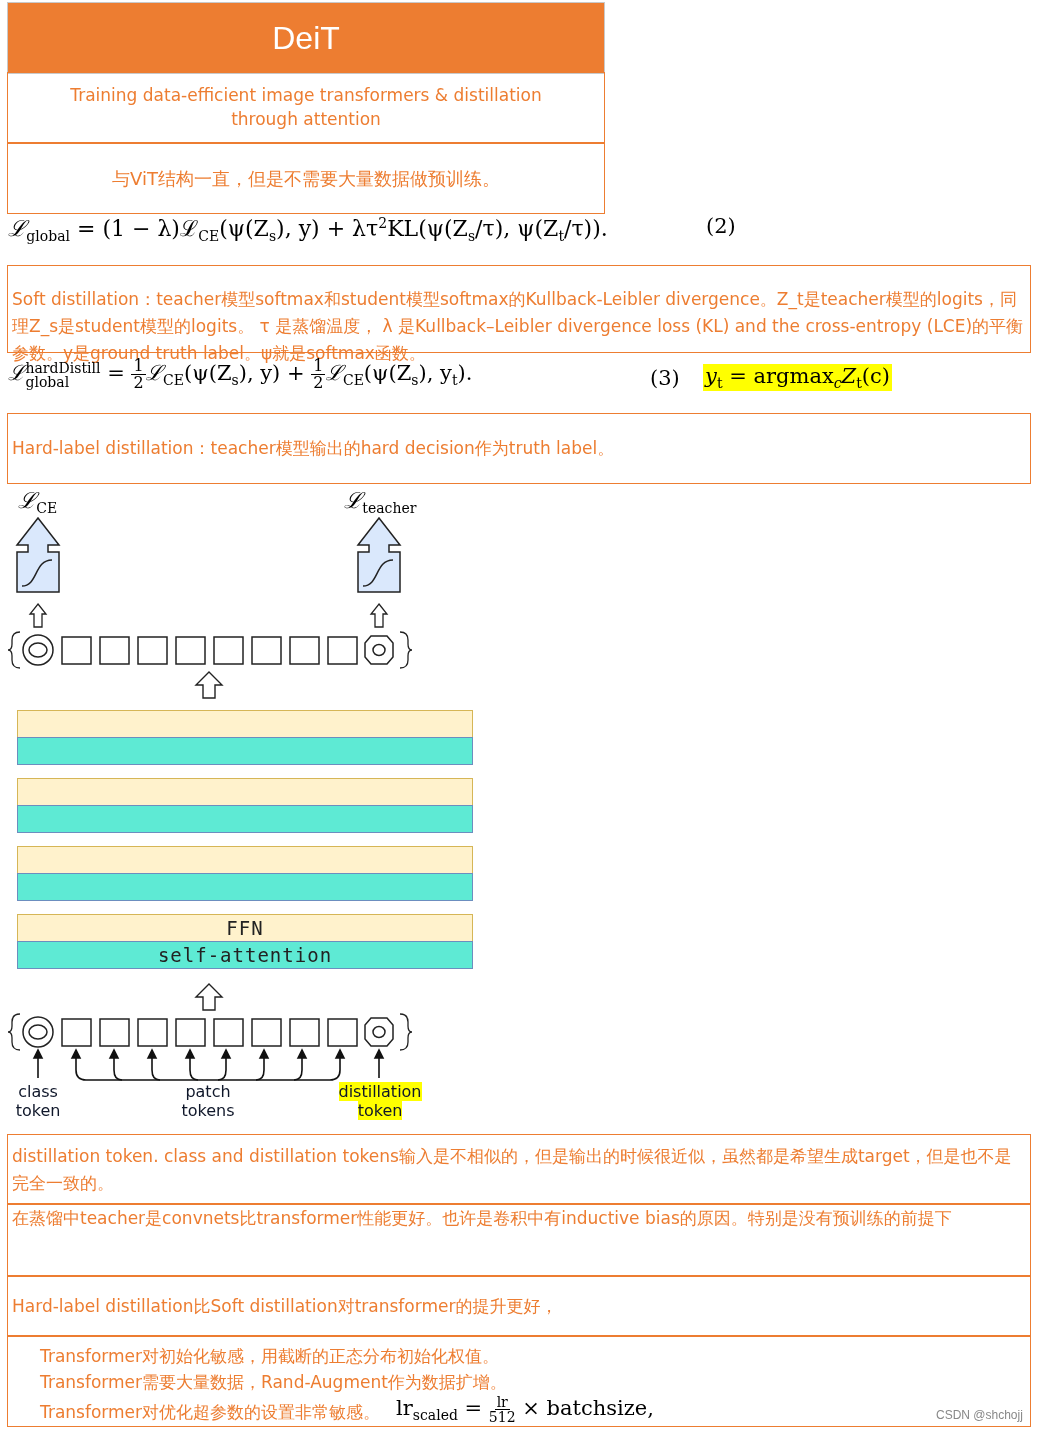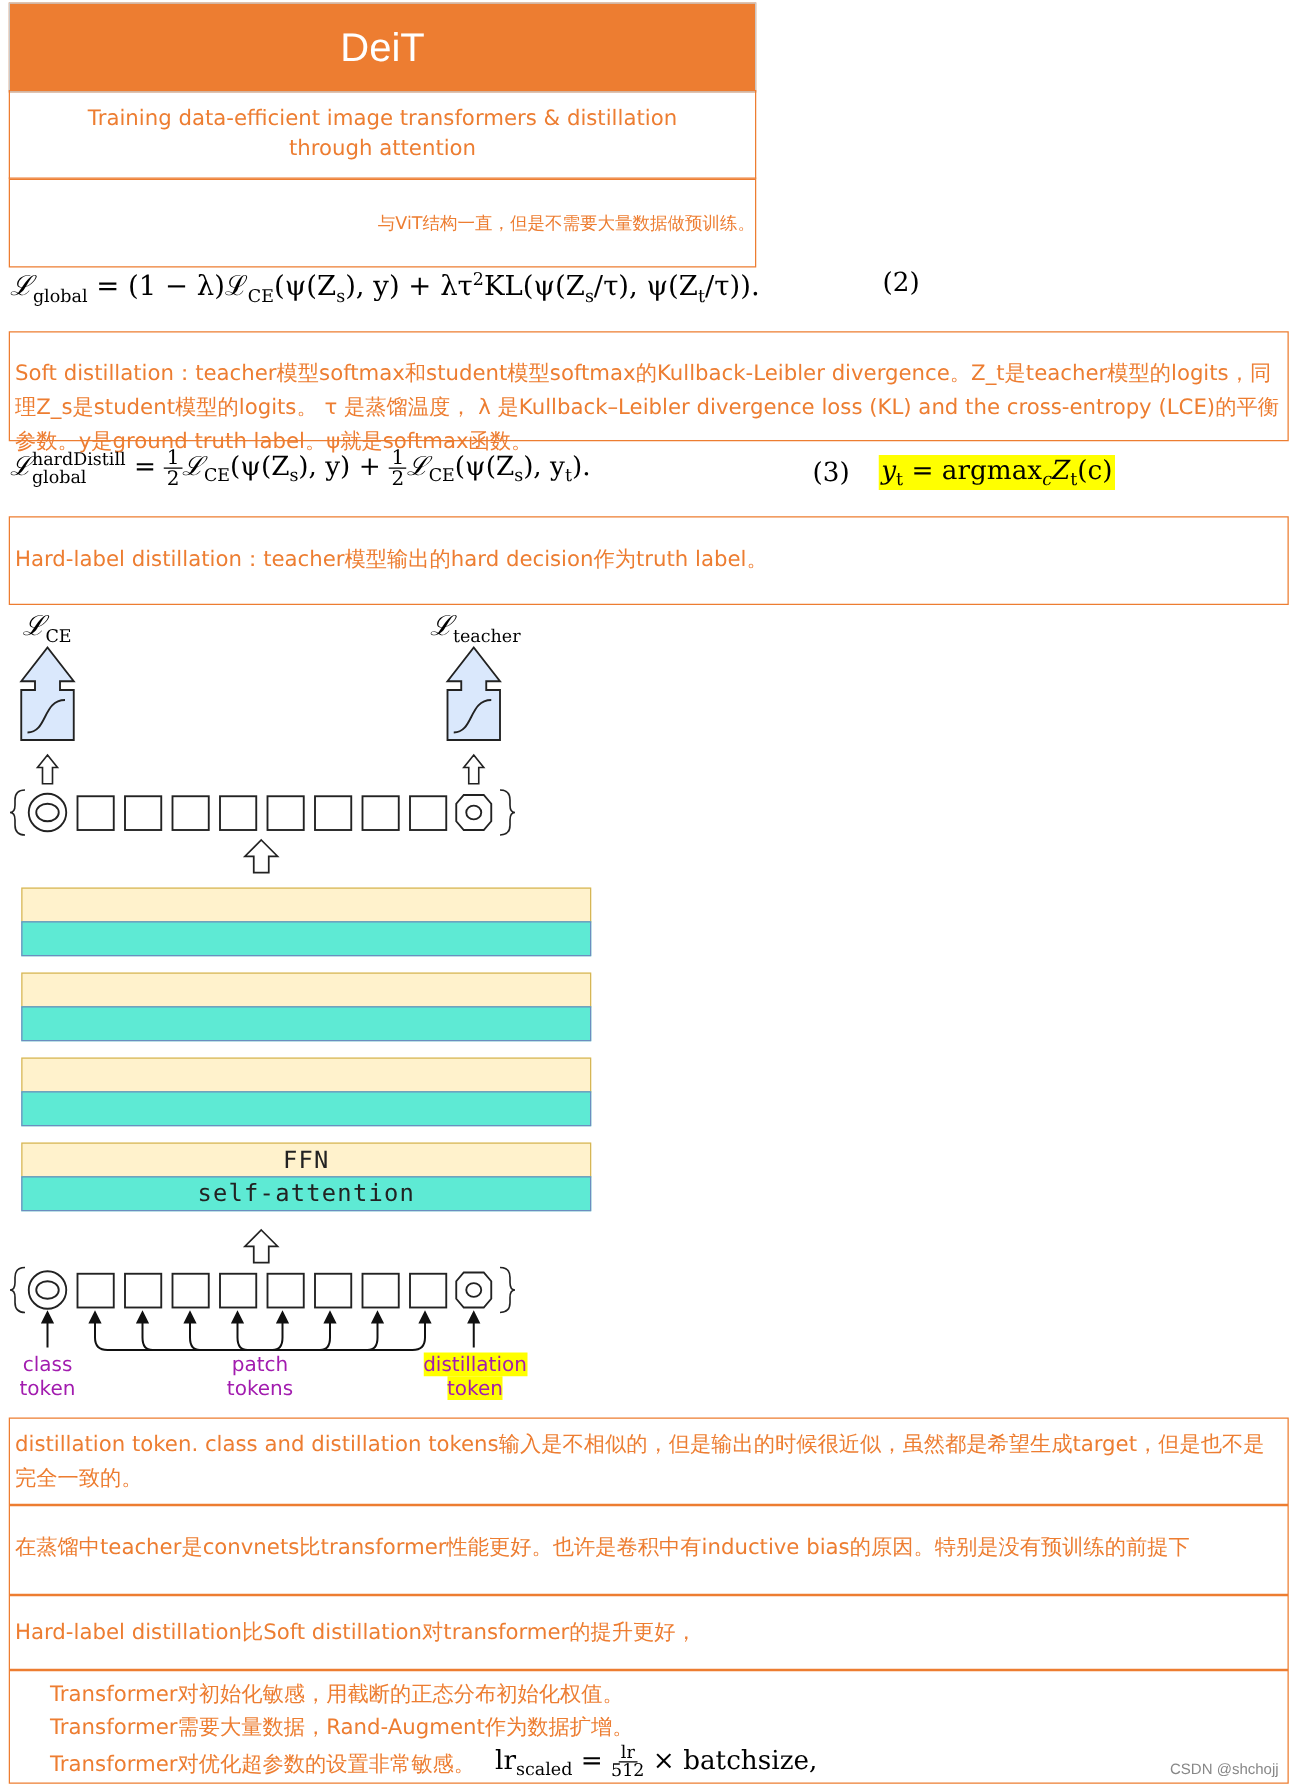--- a/index.html
+++ b/index.html
@@ -7,36 +7,36 @@
          font-family: "DejaVu Sans", "Liberation Sans", sans-serif; color: #ed7d31; }
   .abs { position: absolute; }
   
   .title-box { left: 7px; top: 2px; width: 596px; height: 70px; background: #ed7d31;
                border: 1px solid #c9c9c9; display: flex; align-items: center; justify-content: center; }
   .title-box span { color: #fff; font-size: 32px; font-family: "Liberation Sans", sans-serif; }
   .sub-box { left: 7px; top: 72px; width: 596px; height: 70px; border: 1px solid #ed7d31; border-top: none;
              display: flex; align-items: center; justify-content: center; text-align: center;
              font-size: 17px; line-height: 24px; }
   .sub-box2 { left: 7px; top: 143px; width: 596px; height: 69px; border: 1px solid #ed7d31; border-top: 1px solid #ed7d31;
-              display: flex; align-items: center; justify-content: flex-end; font-size: 14px; }
+              display: flex; align-items: center; justify-content: center; font-size: 18px; }
   .eq { font-family: "DejaVu Serif", "Liberation Serif", serif; color: #000; font-size: 22px; white-space: nowrap; }
   .eq i { font-style: italic; }
   .eq sub, .eq sup { font-size: 14px; }
   .note-box { border: 1px solid #ed7d31; font-size: 17px; line-height: 27px; padding: 0 4px; box-sizing: border-box; }
   .hl { background: #ffff00; }
   .frac { display: inline-flex; flex-direction: column; align-items: center; vertical-align: middle; line-height: 1; font-size: 16px; }
   .frac .n { border-bottom: 1px solid #000; padding: 0 2px; }
   
   .diagram { left: 0; top: 482px; width: 440px; height: 645px; }
   .layer { position: absolute; left: 17px; width: 456px; box-sizing: border-box; }
   .ffn { background: #fff2cc; border: 1.5px solid #d6b656; height: 28px; }
   .att { background: #5eead4; border: 1.5px solid #6c8ebf; height: 28px; }
   .layer-label { font-family: "DejaVu Sans Mono", "Liberation Mono", monospace; color: #222; font-size: 19px;
                  text-align: center; line-height: 26px; letter-spacing: 1px; }
-  .token-label { position: absolute; font-family: "DejaVu Sans", sans-serif; color: #a21caf; font-size: 16px;
+  .token-label { position: absolute; font-family: "DejaVu Sans", sans-serif; color: #0f172a; font-size: 16px;
                  text-align: center; line-height: 19px; }
   .watermark { font-family: "Liberation Sans", sans-serif; font-size: 12px; color: #888; }
 </style>
 </head>
 <body>
 
 <div class="abs title-box">
   <span>DeiT</span>
 </div>
 <div class="abs sub-box">
@@ -180,21 +180,21 @@
   </div>
   <div class="token-label" style="left:336px; top:600px; width:88px;">
     <div><span class="hl">distillation</span></div>
     <div><span class="hl">token</span></div>
   </div>
 </div>
 
 <div class="abs note-box" style="left:7px; top:1134px; width:1024px; height:70px; padding-top:8px;">
   <span>distillation token. class and distillation tokens输入是不相似的，但是输出的时候很近似，虽然都是希望生成target，但是也不是完全一致的。</span>
 </div>
-<div class="abs note-box" style="left:7px; top:1204px; width:1024px; height:72px; padding-top:20px;">
+<div class="abs note-box" style="left:7px; top:1204px; width:1024px; height:72px; padding-top:0;">
   <span>在蒸馏中teacher是convnets比transformer性能更好。也许是卷积中有inductive bias的原因。特别是没有预训练的前提下</span>
 </div>
 <div class="abs note-box" style="left:7px; top:1276px; width:1024px; height:60px; display:flex; align-items:center;">
   <span>Hard-label distillation比Soft distillation对transformer的提升更好，</span>
 </div>
 <div class="abs note-box" style="left:7px; top:1336px; width:1024px; height:91px; padding-top:6px; line-height:26px;padding-left:32px;">
   <div>Transformer对初始化敏感，用截断的正态分布初始化权值。</div>
   <div>Transformer需要大量数据，Rand-Augment作为数据扩增。</div>
   <div style="display:flex; align-items:center;">
     <span>Transformer对优化超参数的设置非常敏感。</span>

